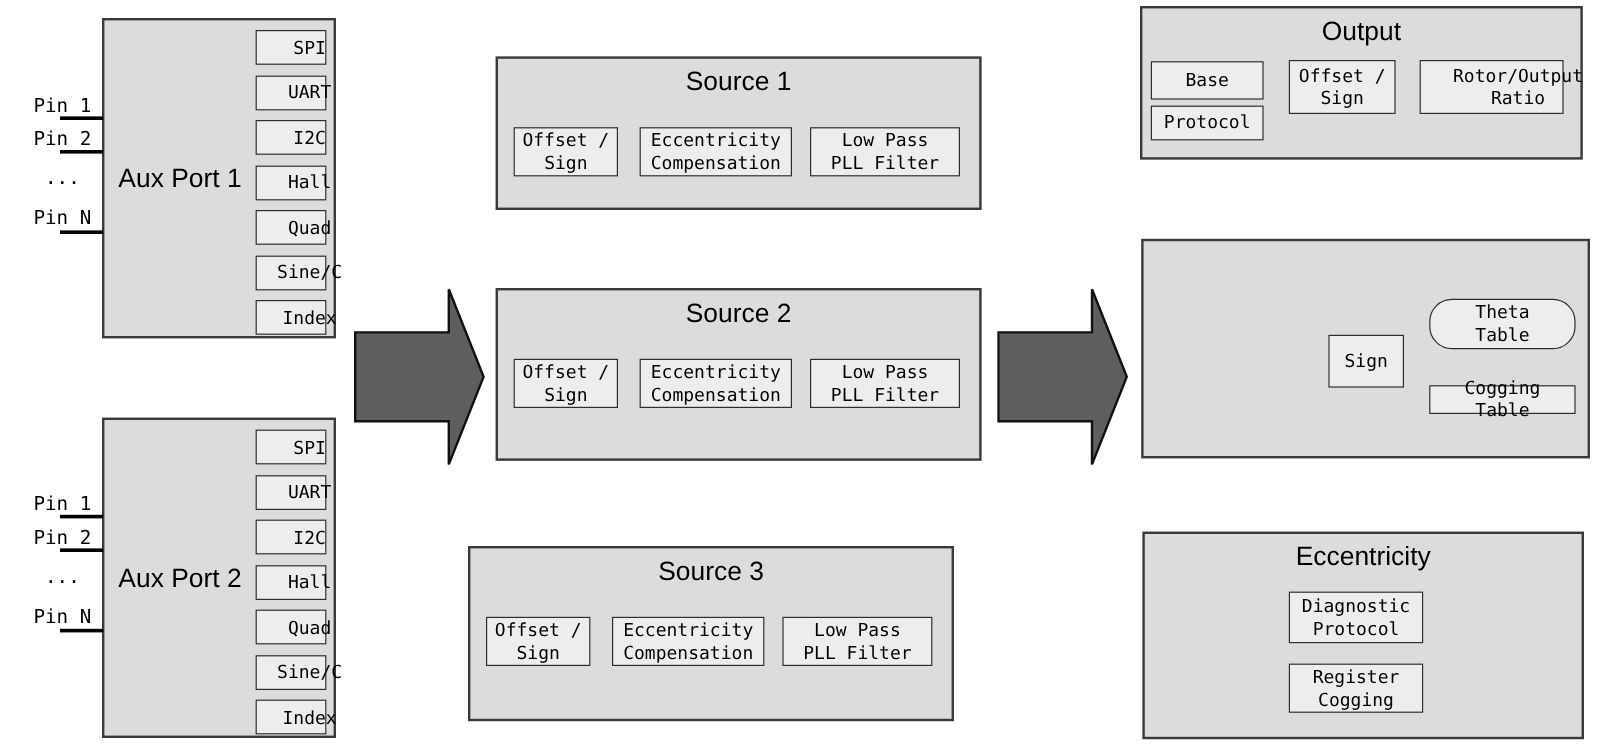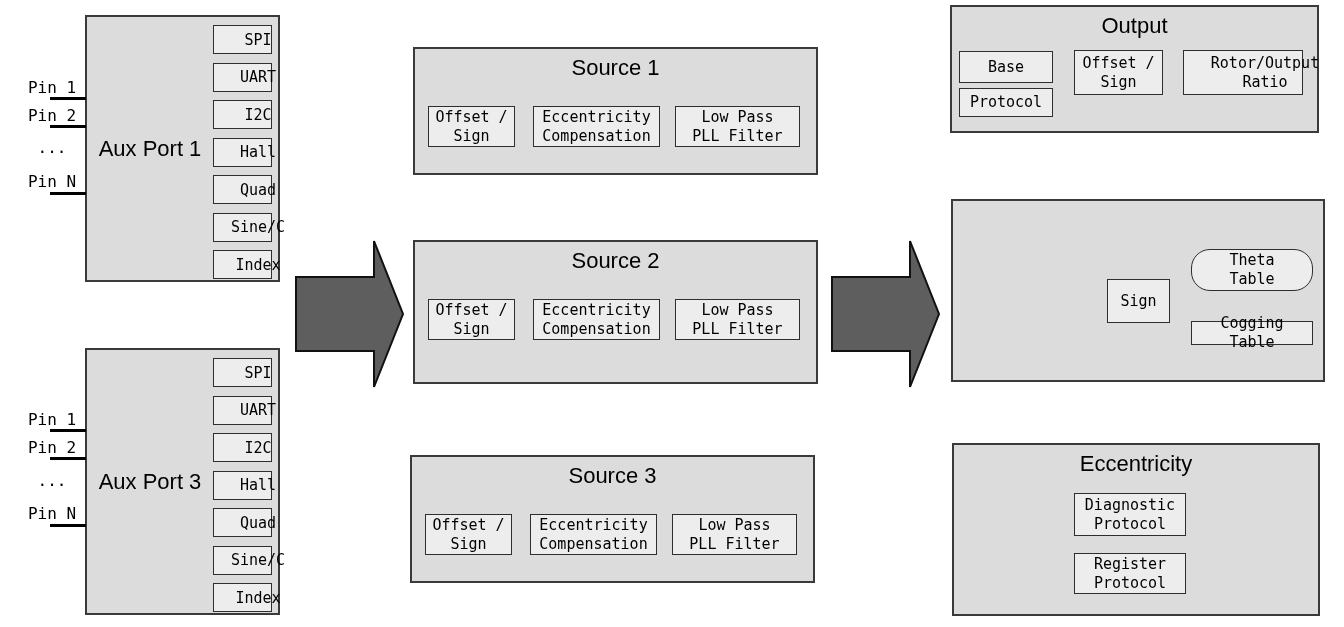--- a/index.html
+++ b/index.html
@@ -119,21 +119,21 @@
 
   <div class="pin-label" style="top:79px">Pin 1</div>
   <div class="pin-label" style="top:107px">Pin 2</div>
   <div class="pin-label" style="top:139px">...</div>
   <div class="pin-label" style="top:173px">Pin N</div>
   <div class="pin-wire" style="top:97px"></div>
   <div class="pin-wire" style="top:125px"></div>
   <div class="pin-wire" style="top:192px"></div>
 
   <div class="outer-box" style="left:85px; top:348px; width:195px; height:267px;">
-    <div class="aux-title">Aux Port 3</div>
+    <div class="aux-title">Aux Port 2</div>
     <div class="proto-col">
       <div class="chip">SPI</div>
       <div class="chip">UART</div>
       <div class="chip">I2C</div>
       <div class="chip">Hall</div>
       <div class="chip">Quad</div>
       <div class="chip">Sine/C</div>
       <div class="chip">Index</div>
     </div>
   </div>
@@ -165,21 +165,21 @@
   <div class="outer-box" style="left:413px; top:240px; width:405px; height:144px;">
     <div class="box-title">Source 2</div>
     <div class="block" style="left:13px; top:57px; width:87px; height:41px;">Offset /
 Sign</div>
     <div class="block" style="left:118px; top:57px; width:127px; height:41px;">Eccentricity
 Compensation</div>
     <div class="block" style="left:260px; top:57px; width:125px; height:41px;">Low Pass
 PLL Filter</div>
   </div>
 
-  <div class="outer-box" style="left:410px; top:455px; width:405px; height:128px;">
+  <div class="outer-box" style="left:390px; top:455px; width:405px; height:146px;">
     <div class="box-title">Source 3</div>
     <div class="block" style="left:13px; top:57px; width:87px; height:41px;">Offset /
 Sign</div>
     <div class="block" style="left:118px; top:57px; width:127px; height:41px;">Eccentricity
 Compensation</div>
     <div class="block" style="left:260px; top:57px; width:125px; height:41px;">Low Pass
 PLL Filter</div>
   </div>
 
   <div class="arrow-wrap" style="left:831px; top:239px;">
@@ -204,16 +204,16 @@
 Table</div>
     <div class="block" style="left:238px; top:120px; width:122px; height:24px;">Cogging
 Table</div>
   </div>
 
   <div class="outer-box" style="left:952px; top:443px; width:368px; height:173px;">
     <div class="box-title">Eccentricity</div>
     <div class="block" style="left:120px; top:48px; width:112px; height:43px;">Diagnostic
 Protocol</div>
     <div class="block" style="left:120px; top:108px; width:112px; height:41px;">Register
-Protocol</div>
+Cogging</div>
   </div>
 
 </div>
 
 </body></html>

